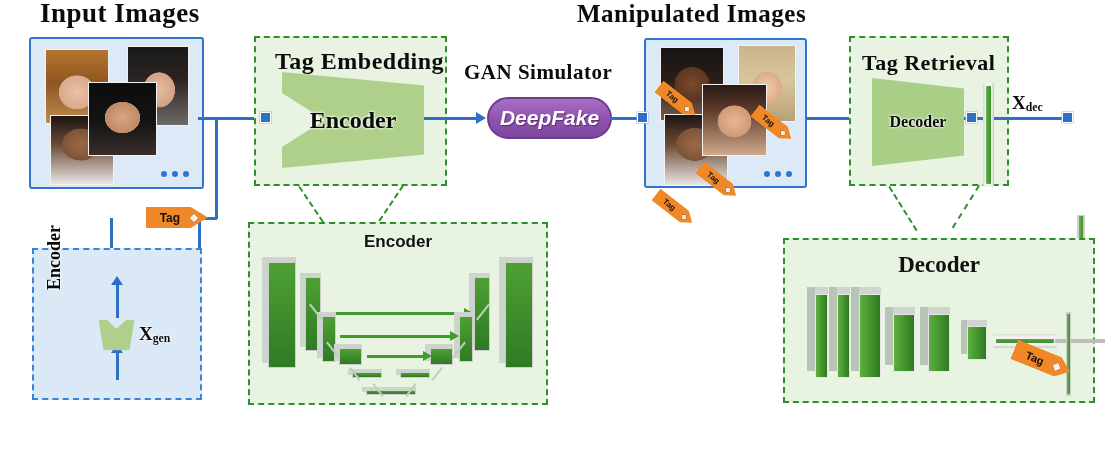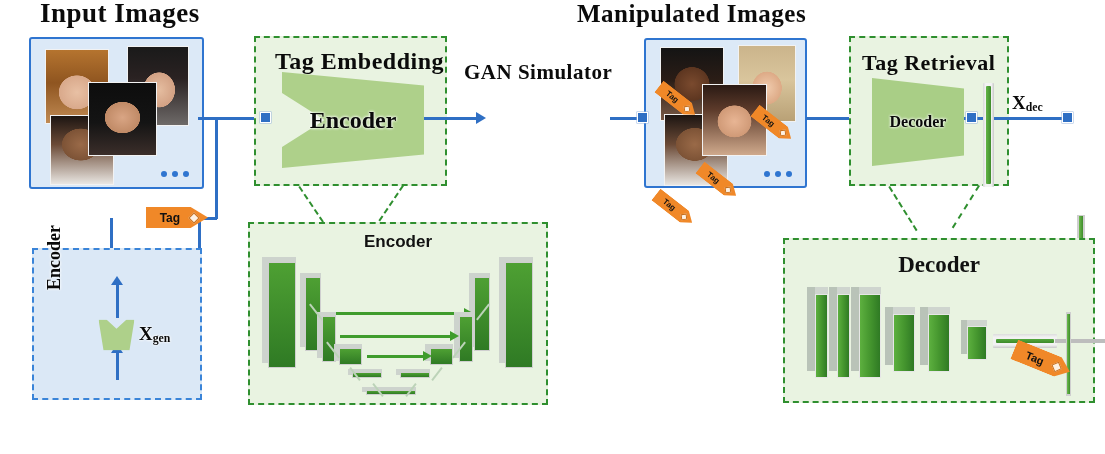--- a/index.html
+++ b/index.html
@@ -213,20 +213,23 @@
   <div class="abs node" style="left:260px;top:112px;z-index:8;"></div>
 
   <div class="abs hourglass" style="left:282px;top:72px;width:142px;height:96px;z-index:5;"></div>
   <div class="abs" style="left:282px;top:72px;width:142px;height:96px;z-index:6;display:flex;align-items:center;justify-content:center;">
     <span class="xlbl" style="font-size:24px;">Encoder</span>
   </div>
 
   <div class="abs wire hwire" style="left:424px;top:117px;width:55px;"></div>
   <div class="abs arrowhead" style="left:476px;top:112px;"></div>
 
+  <div class="abs pill" style="left:487px;top:97px;width:125px;height:42px;font-size:21px;">
+    <span>DeepFake</span>
+  </div>
 
   <div class="abs wire hwire" style="left:610px;top:117px;width:38px;"></div>
   <div class="abs node" style="left:637px;top:112px;z-index:8;"></div>
 
   <div class="abs imgbox" style="left:644px;top:38px;width:163px;height:150px;">
     <div class="face f-dark-skin" style="left:14px;top:7px;width:62px;height:72px;"></div>
     <div class="face f-blonde" style="left:92px;top:5px;width:56px;height:75px;"></div>
     <div class="face f-man" style="left:18px;top:74px;width:62px;height:70px;"></div>
     <div class="face f-smile" style="left:56px;top:44px;width:63px;height:70px;"></div>
 

